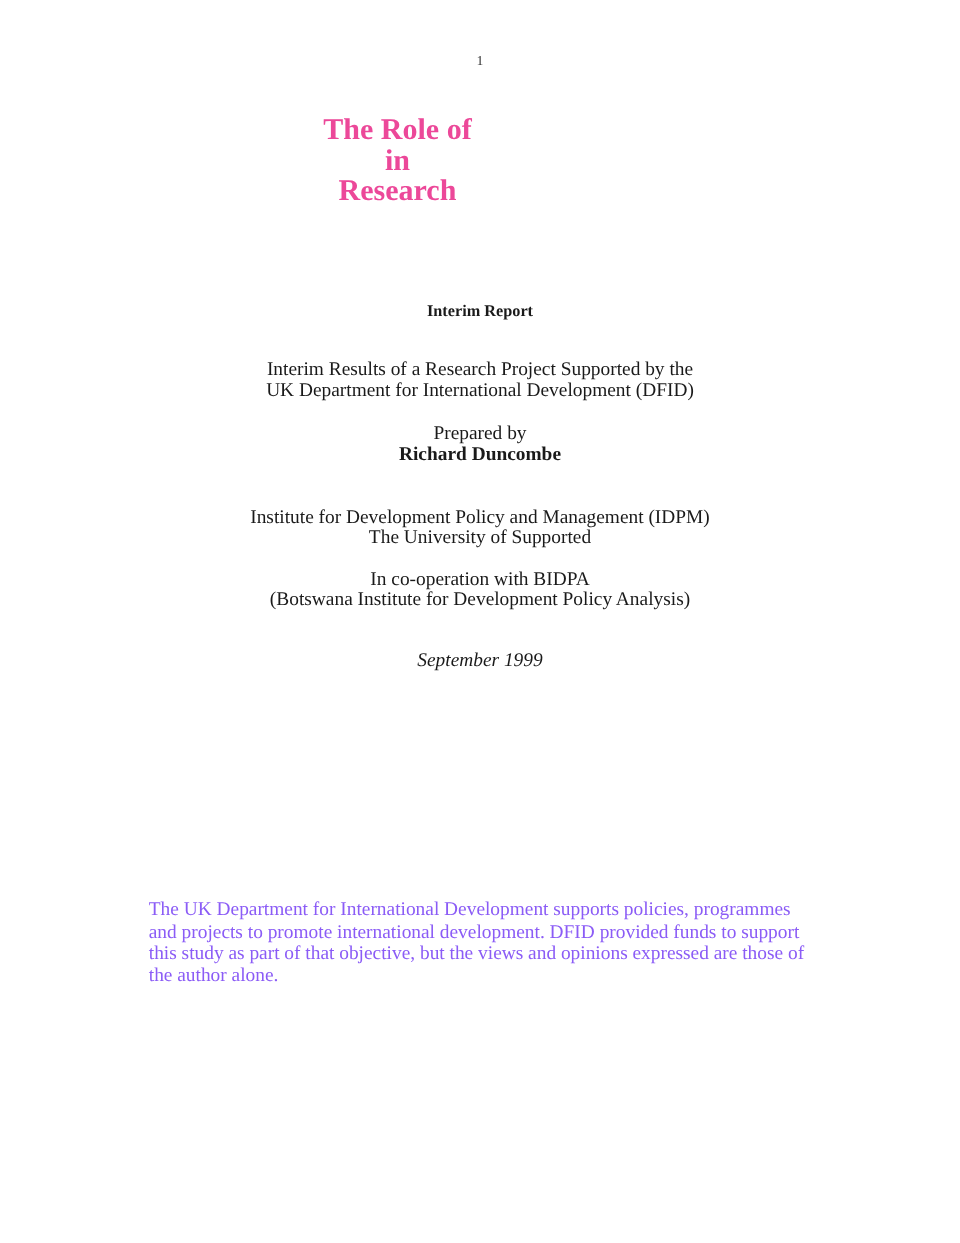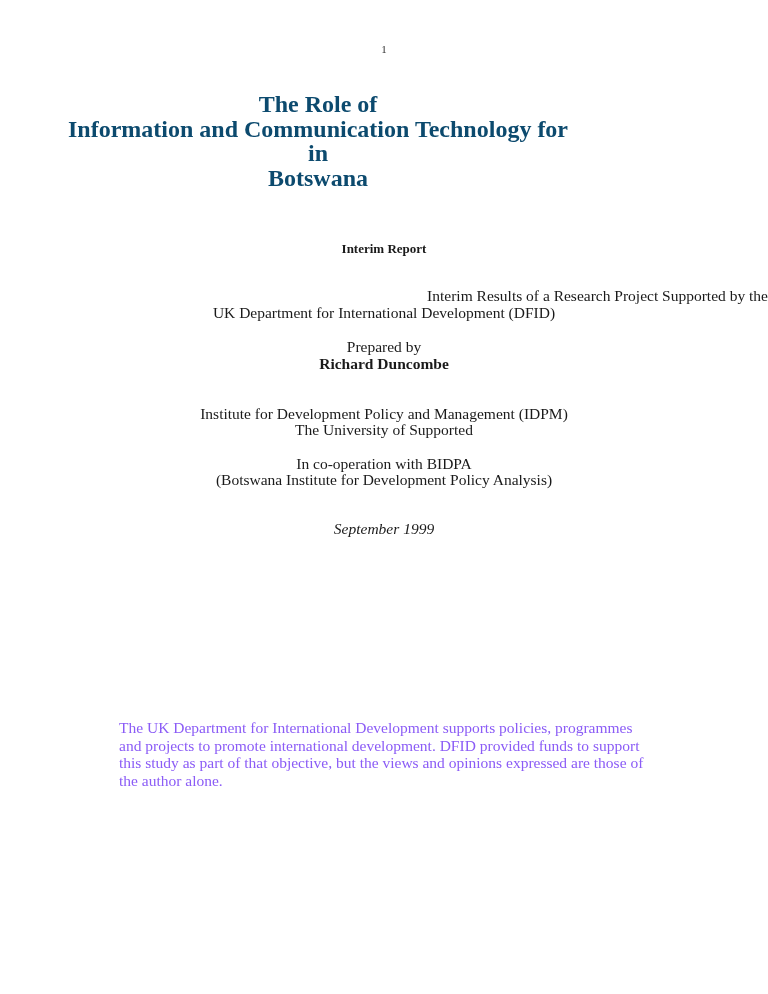--- a/index.html
+++ b/index.html
@@ -27,21 +27,21 @@
     }
     .title-block {
       position: absolute;
       top: 92px;
       left: 0;
       width: 636px;
       text-align: center;
       font-weight: bold;
       font-size: 24px;
       line-height: 24.5px;
-      color: #0c4a6e;
+      color: #ec4899;
     }
     .title-block div { white-space: nowrap; }
     .center-line {
       position: absolute;
       left: 0;
       width: 768px;
       text-align: center;
       font-size: 15.5px;
       line-height: 17px;
       color: #1a1a1a;
@@ -65,28 +65,27 @@
   </style>
 </head>
 <body>
 
 <div>
 
   <div class="page-number">1</div>
 
   <div class="title-block">
     <div>The Role of</div>
-    <div>Information and Communication Technology for</div>
     <div>in</div>
-    <div>Botswana</div>
+    <div>Research</div>
   </div>
 
   <div class="center-line subtitle" style="top:240px;">Interim Report</div>
 
-  <div class="center-line" style="top:287px;text-align:right;">Interim Results of a Research Project Supported by the</div>
+  <div class="center-line" style="top:287px;">Interim Results of a Research Project Supported by the</div>
   <div class="center-line" style="top:304px;">UK Department for International Development (DFID)</div>
 
   <div class="center-line" style="top:338px;">Prepared by</div>
   <div class="center-line bold" style="top:355px;">Richard Duncombe</div>
 
   <div class="center-line" style="top:405px;">Institute for Development Policy and Management (IDPM)</div>
   <div class="center-line" style="top:421px;">The University of Supported</div>
 
   <div class="center-line" style="top:455px;">In co-operation with BIDPA</div>
   <div class="center-line" style="top:471px;">(Botswana Institute for Development Policy Analysis)</div>

